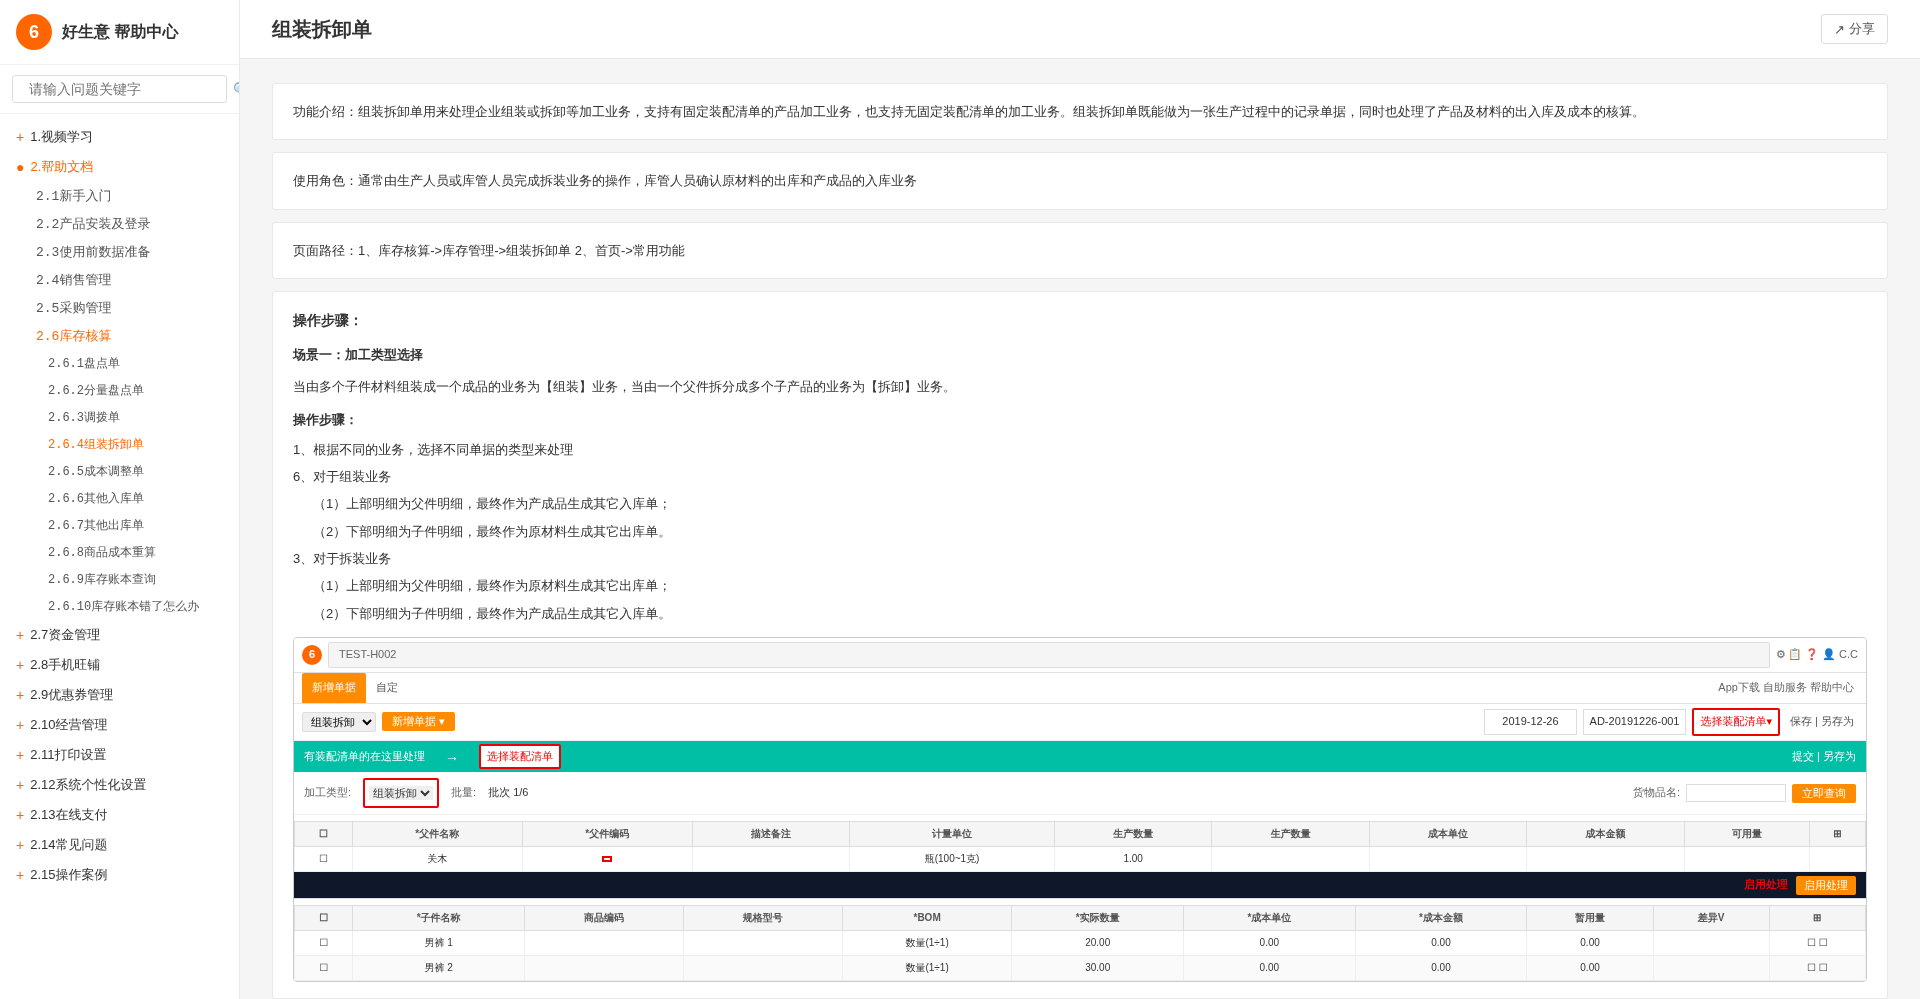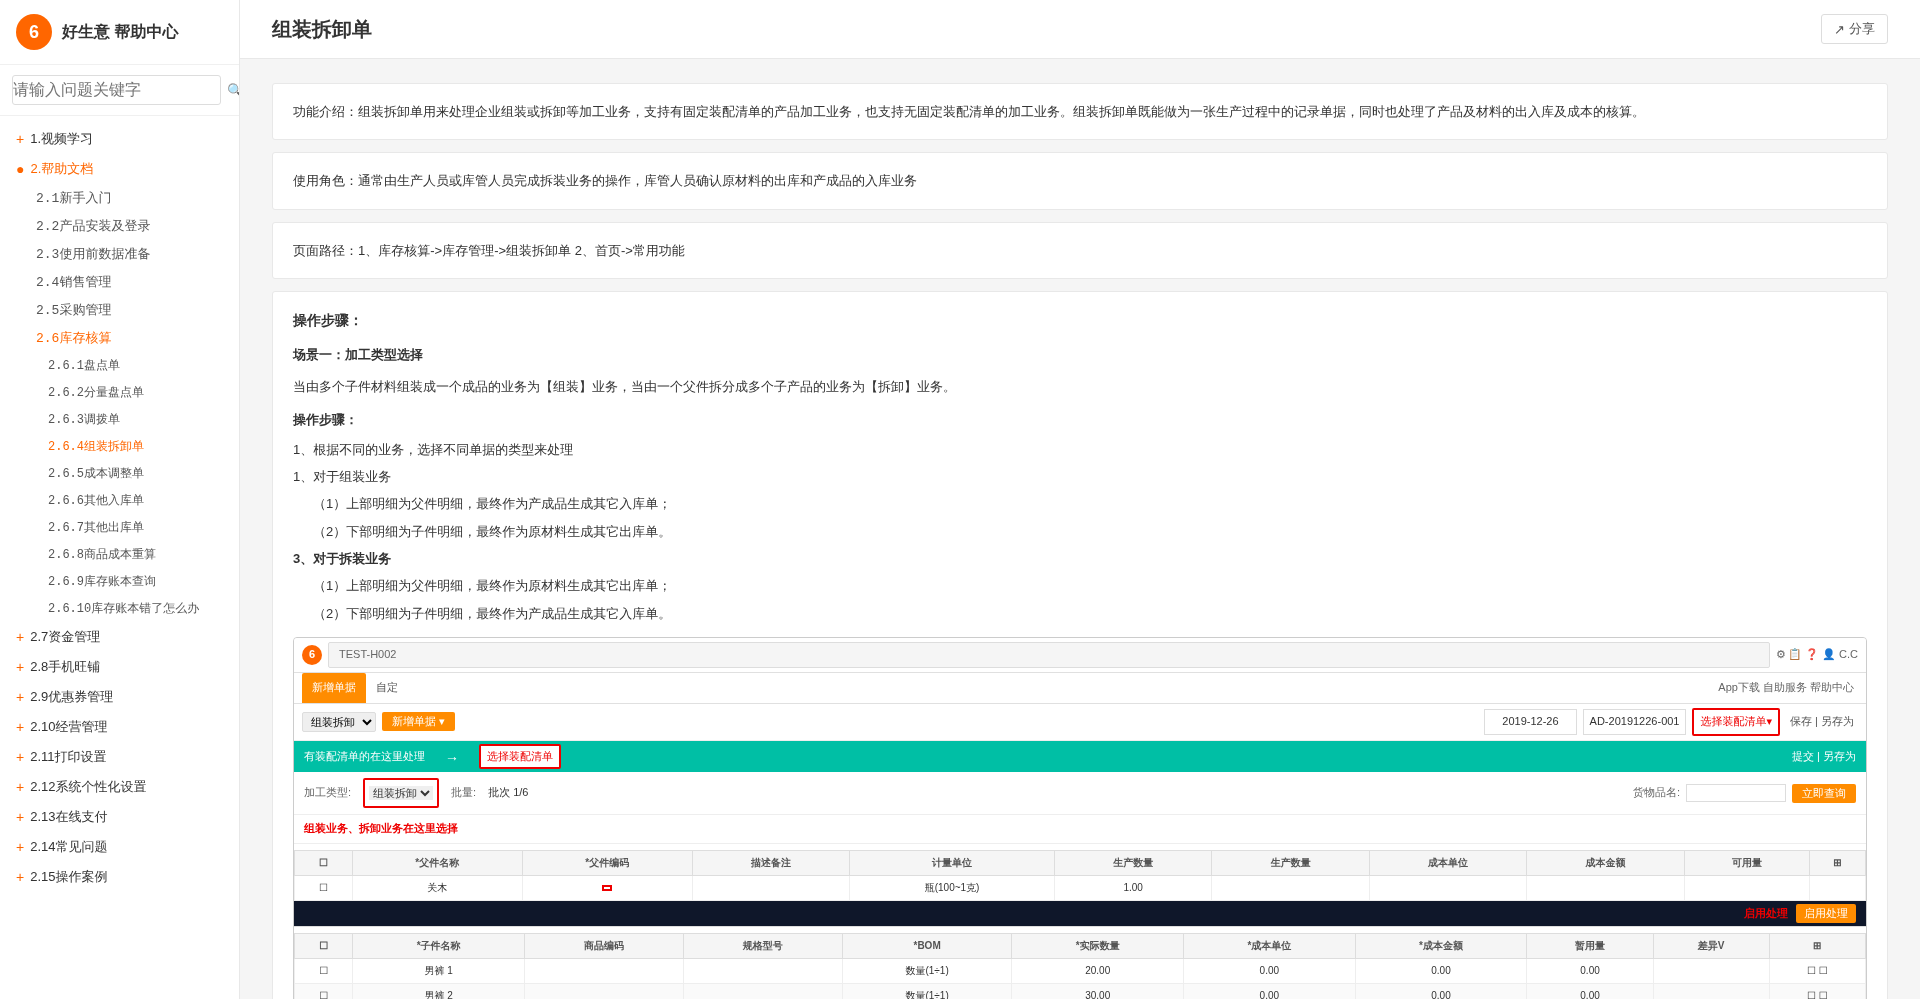--- a/index.html
+++ b/index.html
@@ -31,21 +31,21 @@
       flex-shrink: 0;
     }
     .logo-title { font-size: 16px; font-weight: bold; color: #333; }
 
     .search-bar {
       padding: 10px 12px;
       border-bottom: 1px solid #f0f0f0;
       display: flex; align-items: center;
     }
     .search-bar input {
-      flex: 1; border: 1px solid #ddd; border-radius: 3px; padding: 5px 0; font-size: 16px; outline: none; color: #999;
+      flex: 1; border: 1px solid #ddd; border-radius: 3px; padding: 5px 16px; font-size: 14px; outline: none; color: #999;
     }
     .search-bar .search-icon-btn {
       margin-left: 6px; background: none; border: none; cursor: pointer; color: #999;
     }
 
     .sidebar-nav {
       flex: 1; overflow-y: auto; padding: 8px 0;
     }
     .nav-section {
       padding: 6px 16px;
@@ -217,24 +217,24 @@
     </div>
 
     <div class="info-block">
       <div class="section-title">操作步骤：</div>
 
       <div style="font-weight:bold;margin-bottom:8px;">场景一：加工类型选择</div>
       <div style="margin-bottom:10px;">当由多个子件材料组装成一个成品的业务为【组装】业务，当由一个父件拆分成多个子产品的业务为【拆卸】业务。</div>
 
       <div style="margin-bottom:6px;font-weight:bold;">操作步骤：</div>
       <div style="margin-bottom:4px;">1、根据不同的业务，选择不同单据的类型来处理</div>
-      <div style="margin-bottom:4px;">1、对于组装业务</div>
+      <div style="margin-bottom:4px;">6、对于组装业务</div>
       <div style="margin-bottom:4px;margin-left:20px;">（1）上部明细为父件明细，最终作为产成品生成其它入库单；</div>
       <div style="margin-bottom:4px;margin-left:20px;">（2）下部明细为子件明细，最终作为原材料生成其它出库单。</div>
-      <div style="margin-bottom:4px;font-weight:bold;">3、对于拆装业务</div>
+      <div style="margin-bottom:4px;">3、对于拆装业务</div>
       <div style="margin-bottom:4px;margin-left:20px;">（1）上部明细为父件明细，最终作为原材料生成其它出库单；</div>
       <div style="margin-bottom:4px;margin-left:20px;">（2）下部明细为子件明细，最终作为产成品生成其它入库单。</div>
 
       <div class="mock-screenshot">
 
         <div style="background:#fff;padding:4px 8px;display:flex;align-items:center;gap:6px;border-bottom:1px solid #e0e0e0;">
           <div style="width:20px;height:20px;background:#f60;border-radius:50%;display:flex;align-items:center;justify-content:center;color:#fff;font-size:11px;font-weight:bold;">6</div>
           <div style="background:#f5f5f5;border:1px solid #ddd;border-radius:2px;padding:2px 10px;font-size:11px;color:#666;flex:1;">TEST-H002</div>
           <span style="font-size:11px;color:#666;">⚙ 📋 ❓ 👤 C.C</span>
         </div>
@@ -278,23 +278,20 @@
           <span style="font-size:11px;color:#666;">批量:</span>
           <span style="font-size:11px;color:#333;">批次 1/6</span>
           <div style="flex:1;"></div>
           <div style="display:flex;align-items:center;gap:6px;">
             <span style="font-size:11px;color:#666;">货物品名:</span>
             <input style="font-size: 11px; border: 1px solid rgb(221, 221, 221); padding: 2px 6px; width: 100px;" type="text">
             <button style="background:#ff8c00;color:#fff;border:none;padding:2px 10px;font-size:11px;border-radius:2px;">立即查询</button>
           </div>
         </div>
 
-        <div style="background:#fff;padding:4px 10px;font-size:11px;color:#e00;font-weight:bold;border-bottom:1px solid #eee;">
-          <span>组装业务、拆卸业务在这里选择</span>
-        </div>
 
         <div style="background:#fff;overflow-x:auto;">
           <table class="mock-table">
             <thead>
               <tr>
                 <th>☐</th>
                 <th>*父件名称</th>
                 <th>*父件编码</th>
                 <th>描述备注</th>
                 <th>计量单位</th>

